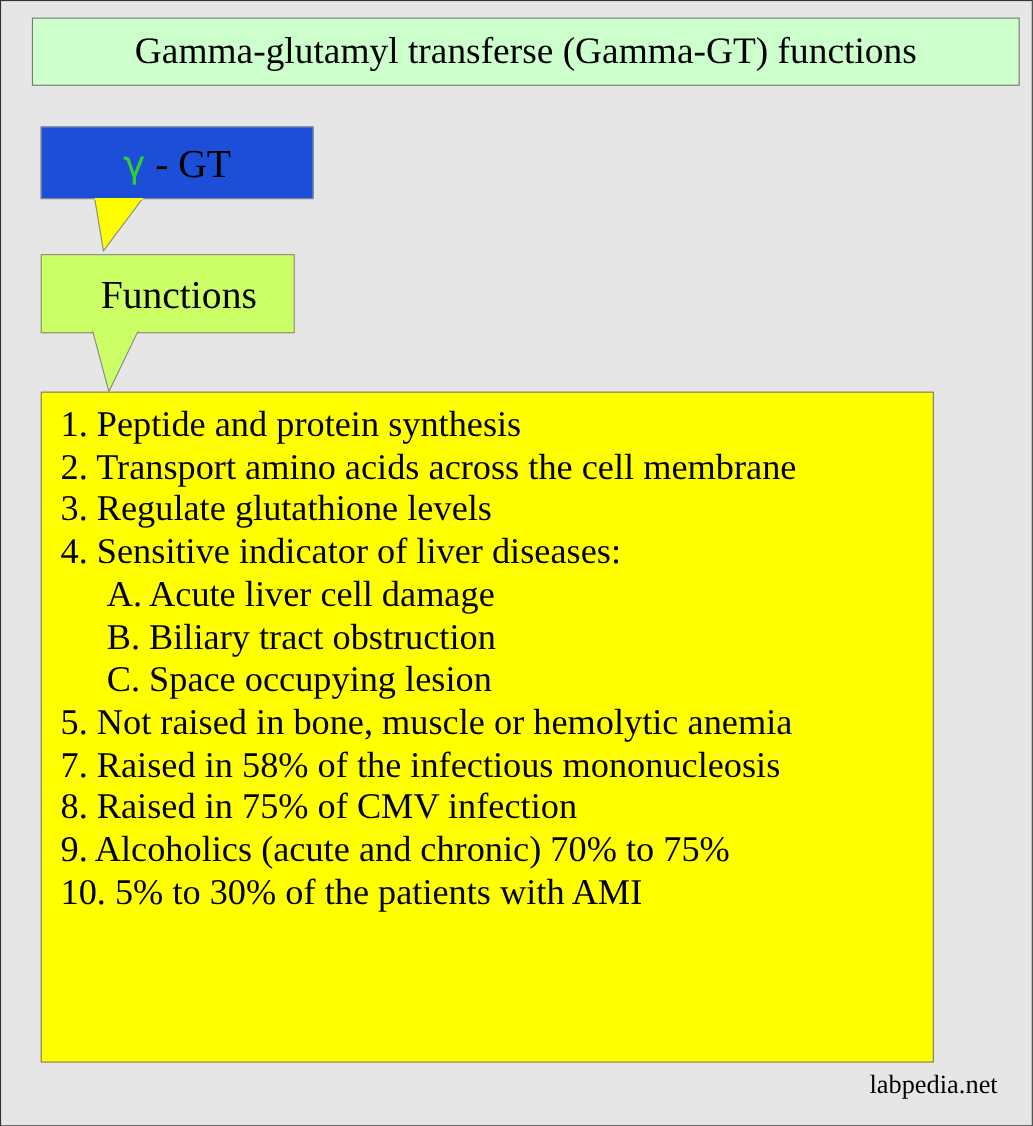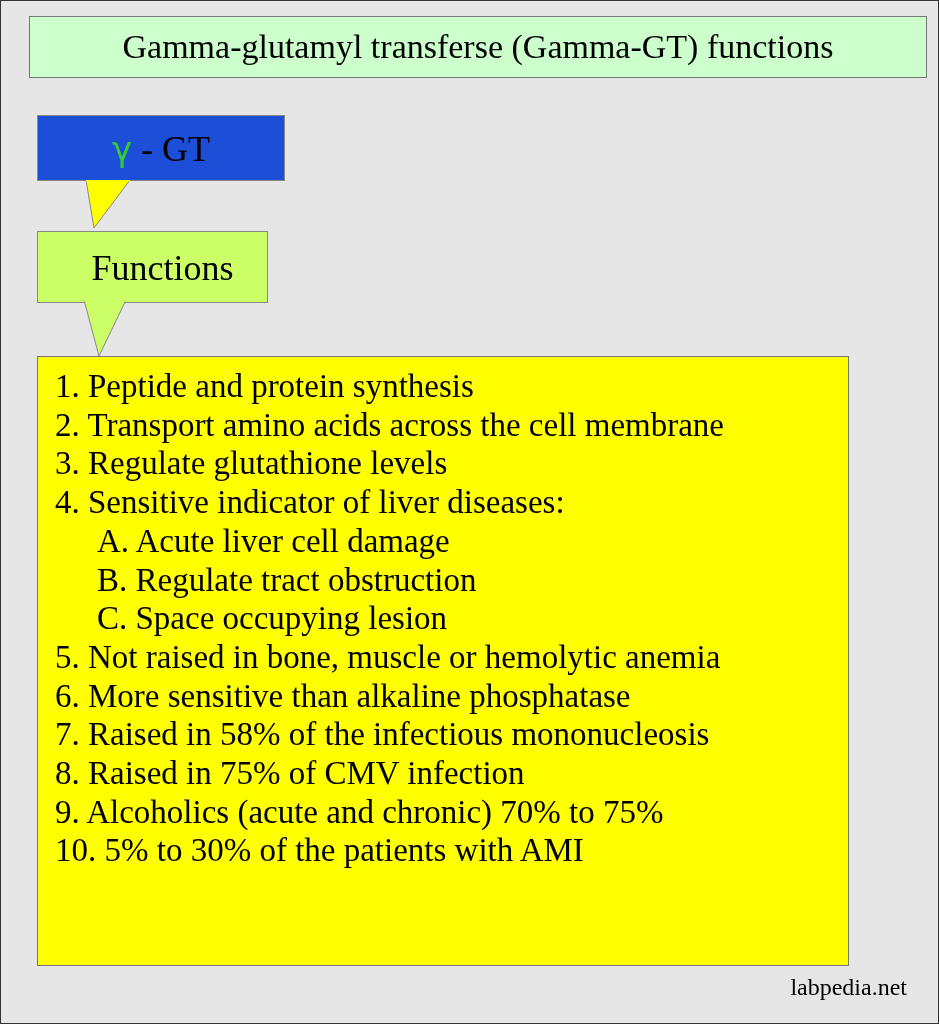--- a/index.html
+++ b/index.html
@@ -52,23 +52,22 @@
   <polygon points="12,0 54,0 27,56" fill="#ccff66" stroke="#888" stroke-width="1"></polygon>
   <line x1="12" y1="0.5" x2="54" y2="0.5" stroke="#ccff66" stroke-width="2"></line>
 </svg>
 
 <div class="list-box">
   <div class="list-item">1. Peptide and protein synthesis</div>
   <div class="list-item">2. Transport amino acids across the cell membrane</div>
   <div class="list-item">3. Regulate glutathione levels</div>
   <div class="list-item">4. Sensitive indicator of liver diseases:</div>
   <div class="list-item sub">A. Acute liver cell damage</div>
-  <div class="list-item sub">B. Regulate tract obstruction</div>
+  <div class="list-item sub">B. Biliary tract obstruction</div>
   <div class="list-item sub">C. Space occupying lesion</div>
   <div class="list-item">5. Not raised in bone, muscle or hemolytic anemia</div>
-  <div class="list-item">6. More sensitive than alkaline phosphatase</div>
   <div class="list-item">7. Raised in 58% of the infectious mononucleosis</div>
   <div class="list-item">8. Raised in 75% of CMV infection</div>
   <div class="list-item">9. Alcoholics (acute and chronic) 70% to 75%</div>
   <div class="list-item">10. 5% to 30% of the patients with AMI</div>
 </div>
 
 <div class="footer">labpedia.net</div>
 
 </body></html>

